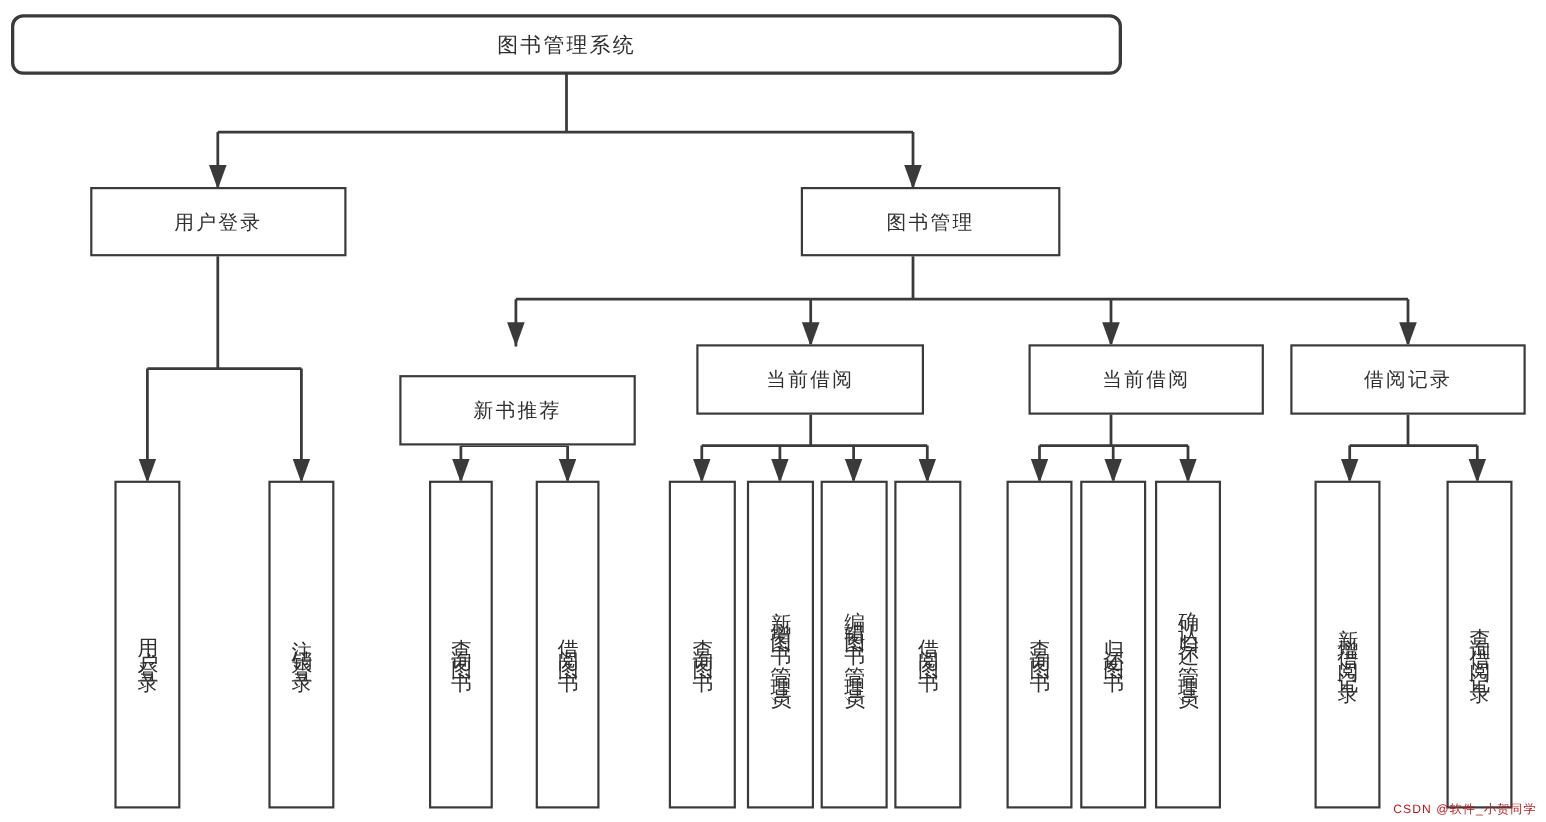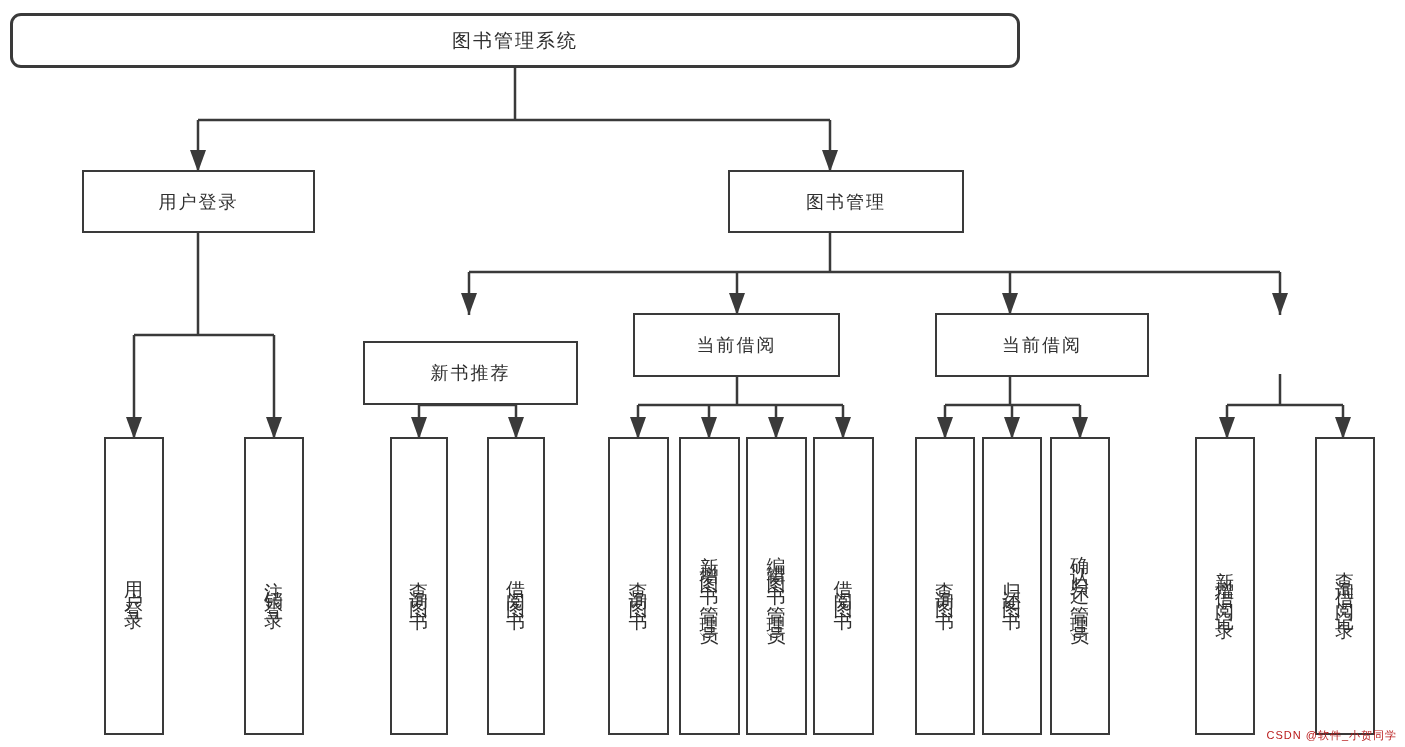--- a/index.html
+++ b/index.html
@@ -132,20 +132,23 @@
 
   <div class="box n-new">
     <span class="lbl">新书推荐</span>
   </div>
   <div class="box n-borrow">
     <span class="lbl">当前借阅</span>
   </div>
   <div class="box n-current">
     <span class="lbl">当前借阅</span>
   </div>
+  <div class="box n-record">
+    <span class="lbl">借阅记录</span>
+  </div>
 
   <div class="box leaf l-a1">
     <span class="lbl">用户登录</span>
   </div>
   <div class="box leaf l-a2">
     <span class="lbl">注销登录</span>
   </div>
 
   <div class="box leaf l-b1">
     <span class="lbl">查询图书</span>

